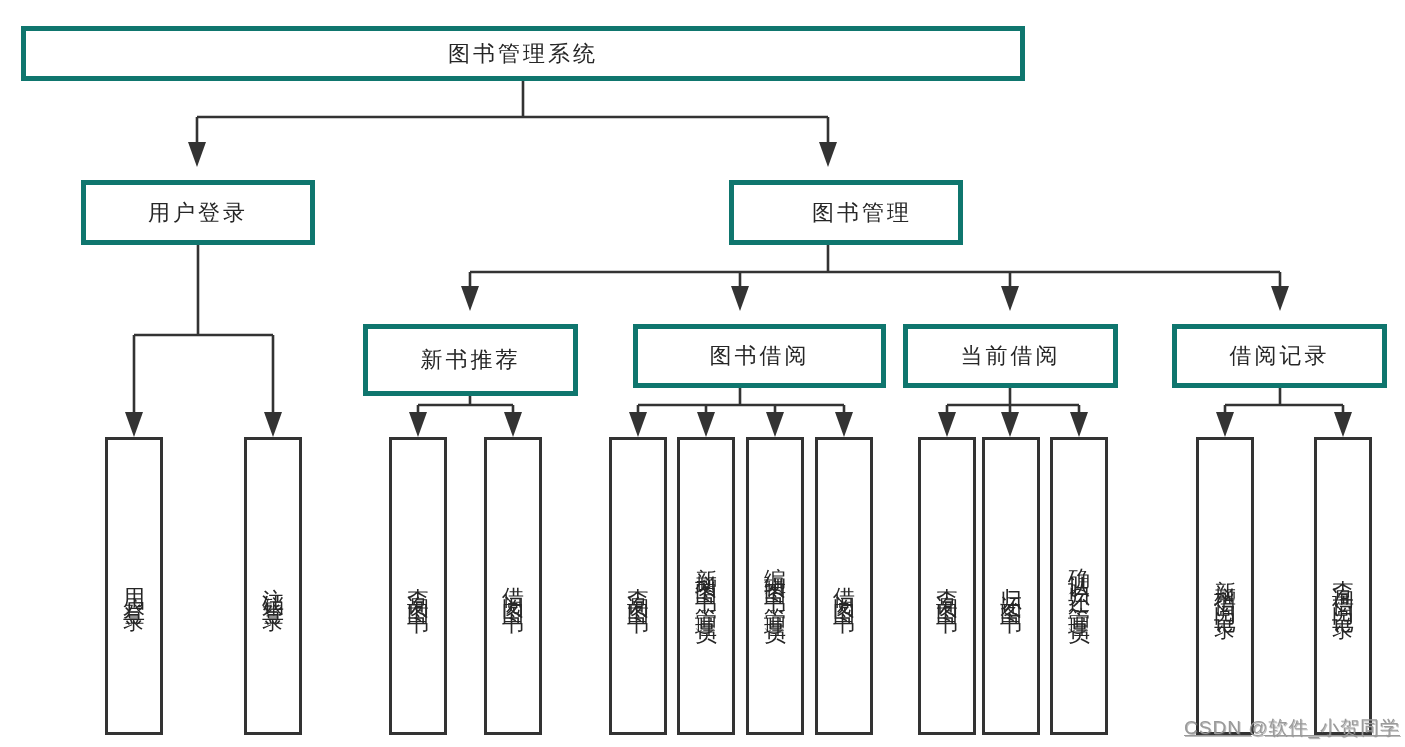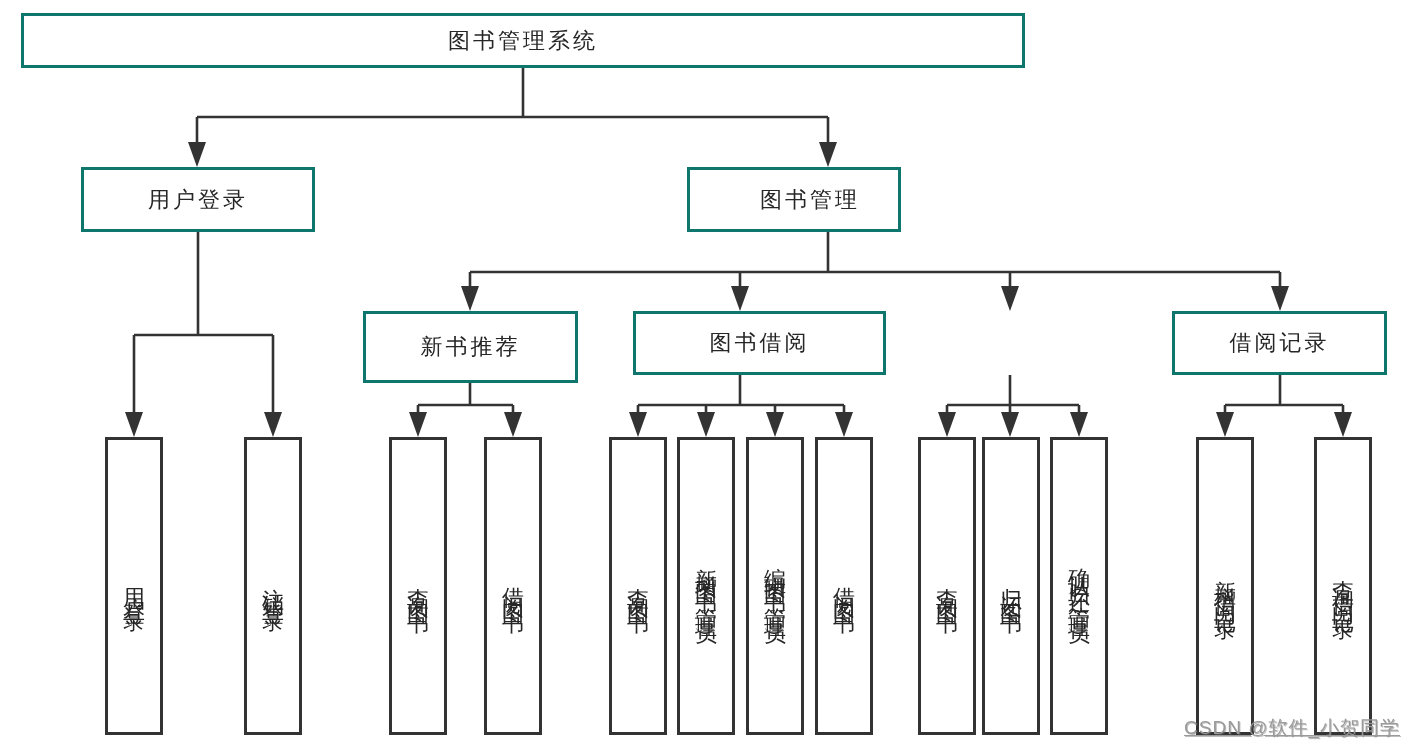--- a/index.html
+++ b/index.html
@@ -12,29 +12,30 @@
     font-family: "Liberation Sans", "DejaVu Sans", sans-serif;
     color: #262626;
   }
   .connectors {
     position: absolute;
     left: 0; top: 0;
   }
   .node {
     position: absolute;
     box-sizing: border-box;
-    border: 3px solid #0f766e;
+    border: 5px solid #0f766e;
     background: #ffffff;
     display: flex;
     align-items: center;
     justify-content: center;
     font-size: 22px;
     letter-spacing: 3px;
     color: #262626;
     white-space: nowrap;
+    margin-top: 13px;
   }
   .leaf {
     position: absolute;
     box-sizing: border-box;
     border: 3px solid #333333;
     background: #ffffff;
     display: flex;
     align-items: center;
     justify-content: center;
   }
@@ -108,24 +109,25 @@
       <polygon points="1070,412 1088,412 1079,437"></polygon>
 
       <polygon points="1216,412 1234,412 1225,437"></polygon>
       <polygon points="1334,412 1352,412 1343,437"></polygon>
     </g>
   </svg>
 
   <div class="node" style="left:21px; top:13px; width:1004px; height:55px;">图书管理系统</div>
 
   <div class="node" style="left:81px; top:167px; width:234px; height:65px;">用户登录</div>
-  <div class="node" style="left:687px; top:167px; width:214px; height:65px;padding-left:32px;">图书管理</div>
+  <div class="node" style="left:729px; top:167px; width:234px; height:65px;padding-left:32px;">图书管理</div>
 
   <div class="node" style="left:363px; top:311px; width:215px; height:72px;">新书推荐</div>
   <div class="node" style="left:633px; top:311px; width:253px; height:64px;">图书借阅</div>
+  <div class="node" style="left:903px; top:311px; width:215px; height:64px;">当前借阅</div>
   <div class="node" style="left:1172px; top:311px; width:215px; height:64px;">借阅记录</div>
 
   <div class="leaf" style="left:105px; top:437px; width:58px; height:298px;">
     <span class="vtext">用户登录</span>
   </div>
   <div class="leaf" style="left:244px; top:437px; width:58px; height:298px;">
     <span class="vtext">注销登录</span>
   </div>
 
   <div class="leaf" style="left:389px; top:437px; width:58px; height:298px;">

